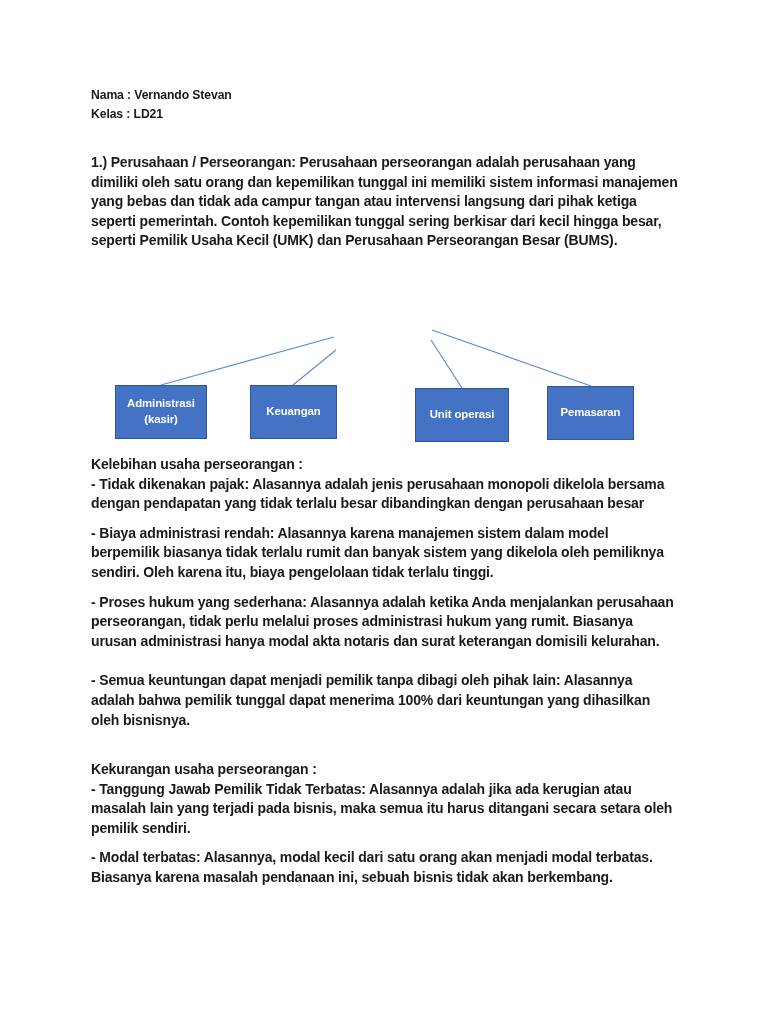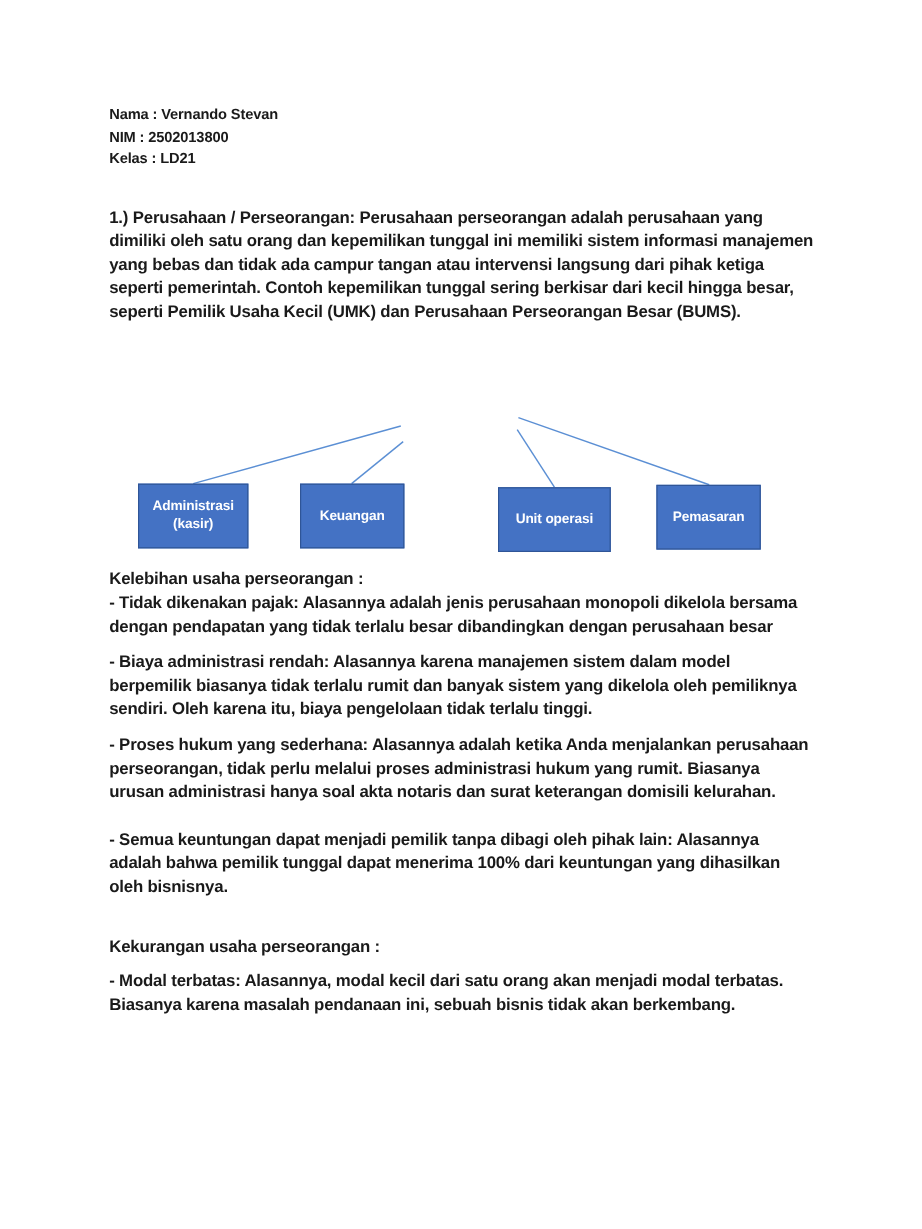--- a/index.html
+++ b/index.html
@@ -88,21 +88,20 @@
   }
 </style>
 </head>
 <body>
 
 <div class="page">
   <div class="content">
 
     <div>
       <div class="idline">Nama : Vernando Stevan</div>
-      <div class="idline">NIM : 2502013800</div>
       <div class="idline">Kelas : LD21</div>
     </div>
 
     <div class="gap-lg"></div>
 
     <p class="para">1.) Perusahaan / Perseorangan: Perusahaan perseorangan adalah perusahaan yang dimiliki oleh satu orang dan kepemilikan tunggal ini memiliki sistem informasi manajemen yang bebas dan tidak ada campur tangan atau intervensi langsung dari pihak ketiga seperti pemerintah. Contoh kepemilikan tunggal sering berkisar dari kecil hingga besar, seperti Pemilik Usaha Kecil (UMK) dan Perusahaan Perseorangan Besar (BUMS).</p>
 
     <div class="gap-md"></div>
 
 
@@ -122,25 +121,26 @@
         <div class="node node-unit">Unit operasi</div>
         <div class="node node-pem">Pemasaran</div>
       </div>
     </div>
 
     <p class="para">Kelebihan usaha perseorangan :</p>
     <p class="para">- Tidak dikenakan pajak: Alasannya adalah jenis perusahaan monopoli dikelola bersama dengan pendapatan yang tidak terlalu besar dibandingkan dengan perusahaan besar</p>
     <div class="gap-sm"></div>
     <p class="para">- Biaya administrasi rendah: Alasannya karena manajemen sistem dalam model berpemilik biasanya tidak terlalu rumit dan banyak sistem yang dikelola oleh pemiliknya sendiri. Oleh karena itu, biaya pengelolaan tidak terlalu tinggi.</p>
     <div class="gap-sm"></div>
-    <p class="para">- Proses hukum yang sederhana: Alasannya adalah ketika Anda menjalankan perusahaan perseorangan, tidak perlu melalui proses administrasi hukum yang rumit. Biasanya urusan administrasi hanya soal akta notaris dan surat keterangan domisili kelurahan.</p>
+    <p class="para">- Proses hukum yang sederhana: Alasannya adalah ketika Anda menjalankan perusahaan perseorangan, tidak perlu melalui proses administrasi hukum yang rumit. Biasanya urusan administrasi hanya modal akta notaris dan surat keterangan domisili kelurahan.</p>
     <div class="gap-sm"></div>
     <div class="gap-sm"></div>
     <p class="para">- Semua keuntungan dapat menjadi pemilik tanpa dibagi oleh pihak lain: Alasannya adalah bahwa pemilik tunggal dapat menerima 100% dari keuntungan yang dihasilkan oleh bisnisnya.</p>
 
     <div class="gap-lg"></div>
 
     <p class="para">Kekurangan usaha perseorangan :</p>
+    <p class="para">- Tanggung Jawab Pemilik Tidak Terbatas: Alasannya adalah jika ada kerugian atau masalah lain yang terjadi pada bisnis, maka semua itu harus ditangani secara setara oleh pemilik sendiri.</p>
     <div class="gap-sm"></div>
     <p class="para">- Modal terbatas: Alasannya, modal kecil dari satu orang akan menjadi modal terbatas. Biasanya karena masalah pendanaan ini, sebuah bisnis tidak akan berkembang.</p>
 
   </div>
 </div>
 
 </body></html>

